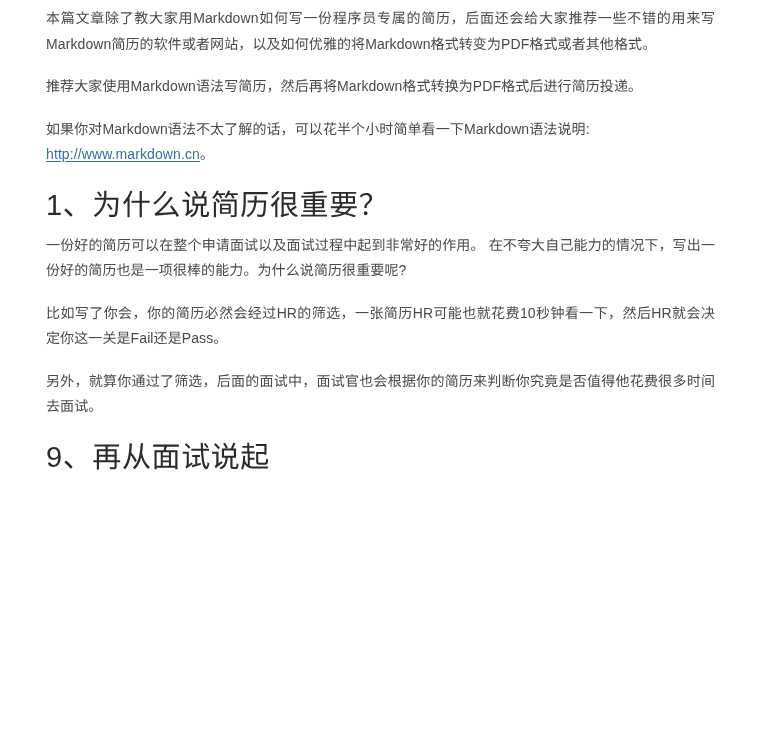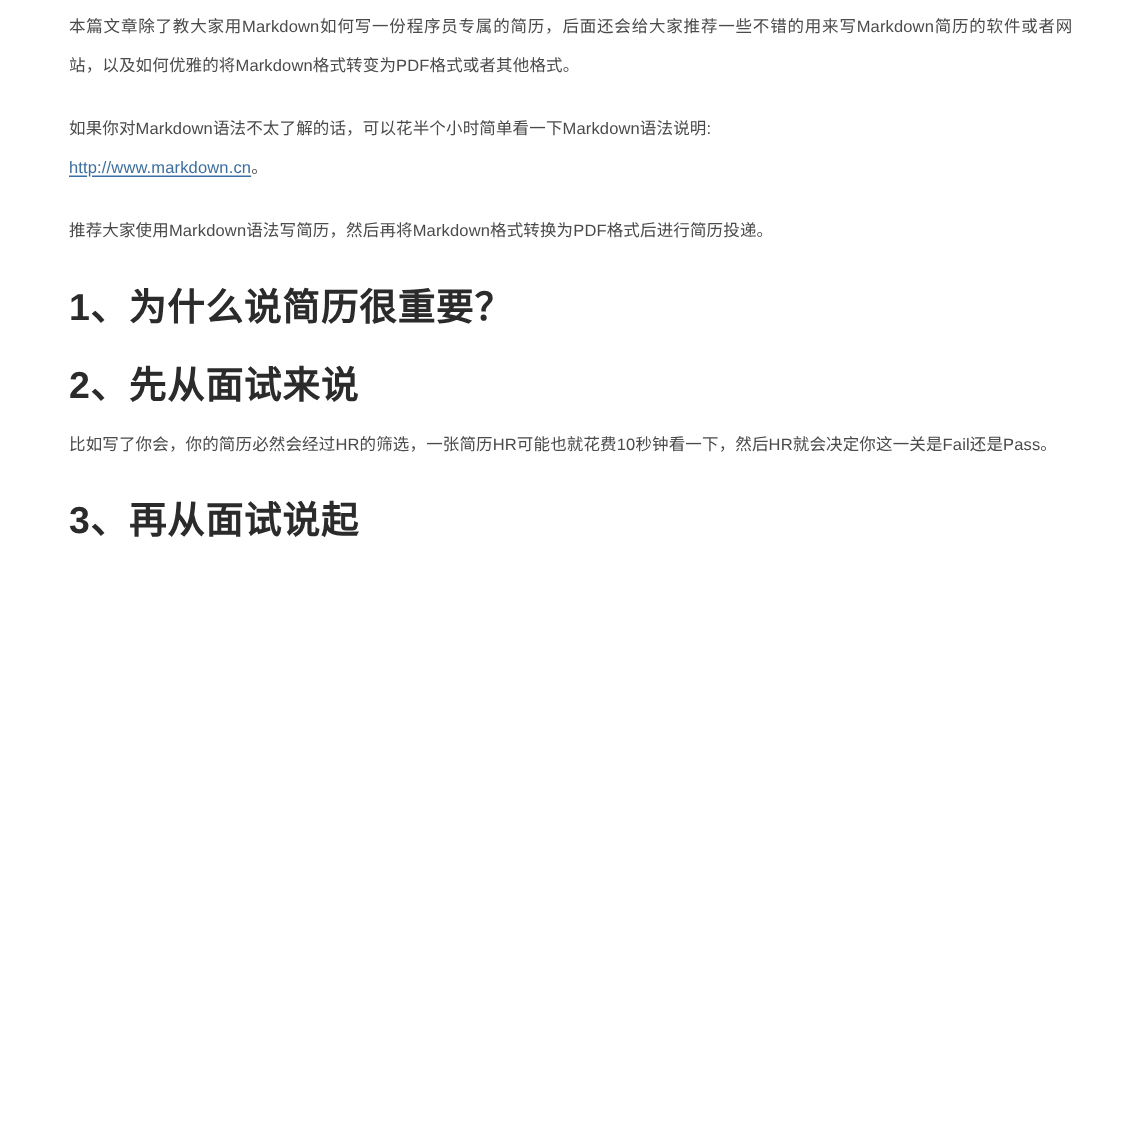--- a/index.html
+++ b/index.html
@@ -17,55 +17,56 @@
   }
 
   .article {
     box-sizing: border-box;
     width: 760px;
     padding: 6px 45px 0 46px;
   }
 
   .para {
     margin: 0 0 17px 0;
-    font-size: 11px;
+    font-size: 14px;
     line-height: 25.5px;
     color: #4a4a4a;
     text-align: justify;
     text-justify: inter-ideograph;
     letter-spacing: 0.1px;
     word-break: break-word;
   }
 
   .doc-link {
     color: #3a6ea5;
     text-decoration: underline;
     text-underline-offset: 2px;
   }
 
   .heading {
     margin: 22px 0 13px 0;
-    font-size: 25px;
+    font-size: 29px;
     line-height: 30px;
-    font-weight: bold;
+    font-weight: normal;
     color: #2b2b2b;
     letter-spacing: 0.6px;
   }
 </style>
 </head>
 <body>
 
 <div class="article">
 
   <p class="para">本篇文章除了教大家用Markdown如何写一份程序员专属的简历，后面还会给大家推荐一些不错的用来写Markdown简历的软件或者网站，以及如何优雅的将Markdown格式转变为PDF格式或者其他格式。</p>
 
+  <p class="para">推荐大家使用Markdown语法写简历，然后再将Markdown格式转换为PDF格式后进行简历投递。</p>
+
   <p class="para"><span>如果你对Markdown语法不太了解的话，可以花半个小时简单看一下Markdown语法说明:</span><br><a class="doc-link" href="#">http://www.markdown.cn</a><span>。</span></p>
 
-  <p class="para">推荐大家使用Markdown语法写简历，然后再将Markdown格式转换为PDF格式后进行简历投递。</p>
+  <h2 class="heading">1、为什么说简历很重要？</h2>
+  <p class="para">一份好的简历可以在整个申请面试以及面试过程中起到非常好的作用。 在不夸大自己能力的情况下，写出一份好的简历也是一项很棒的能力。为什么说简历很重要呢?</p>
 
-  <h2 class="heading">1、为什么说简历很重要？</h2>
+  <p class="para">比如写了你会，你的简历必然会经过HR的筛选，一张简历HR可能也就花费10秒钟看一下，然后HR就会决定你这一关是Fail还是Pass。</p>
+  <p class="para">另外，就算你通过了筛选，后面的面试中，面试官也会根据你的简历来判断你究竟是否值得他花费很多时间去面试。</p>
 
-  <h2 class="heading">2、先从面试来说</h2>
-  <p class="para">比如写了你会，你的简历必然会经过HR的筛选，一张简历HR可能也就花费10秒钟看一下，然后HR就会决定你这一关是Fail还是Pass。</p>
-
-  <h2 class="heading">3、再从面试说起</h2>
+  <h2 class="heading">9、再从面试说起</h2>
 
 </div>
 
 </body></html>

